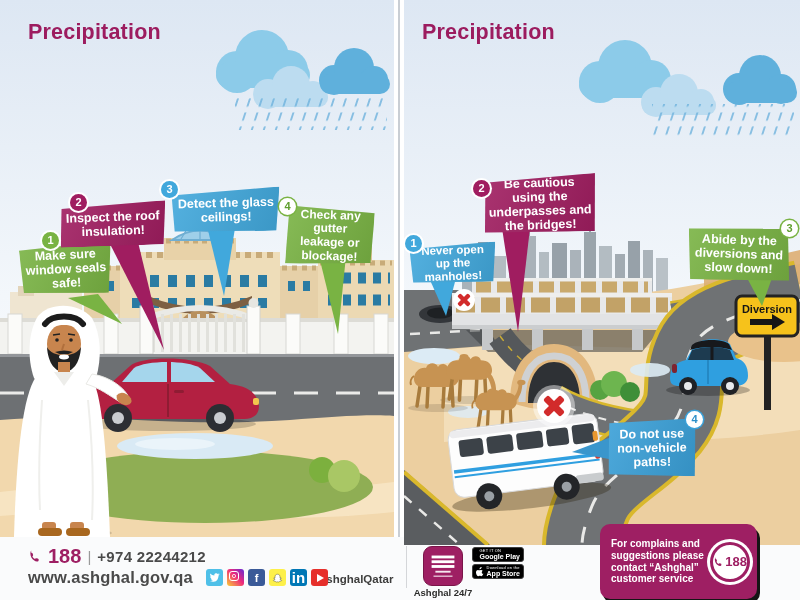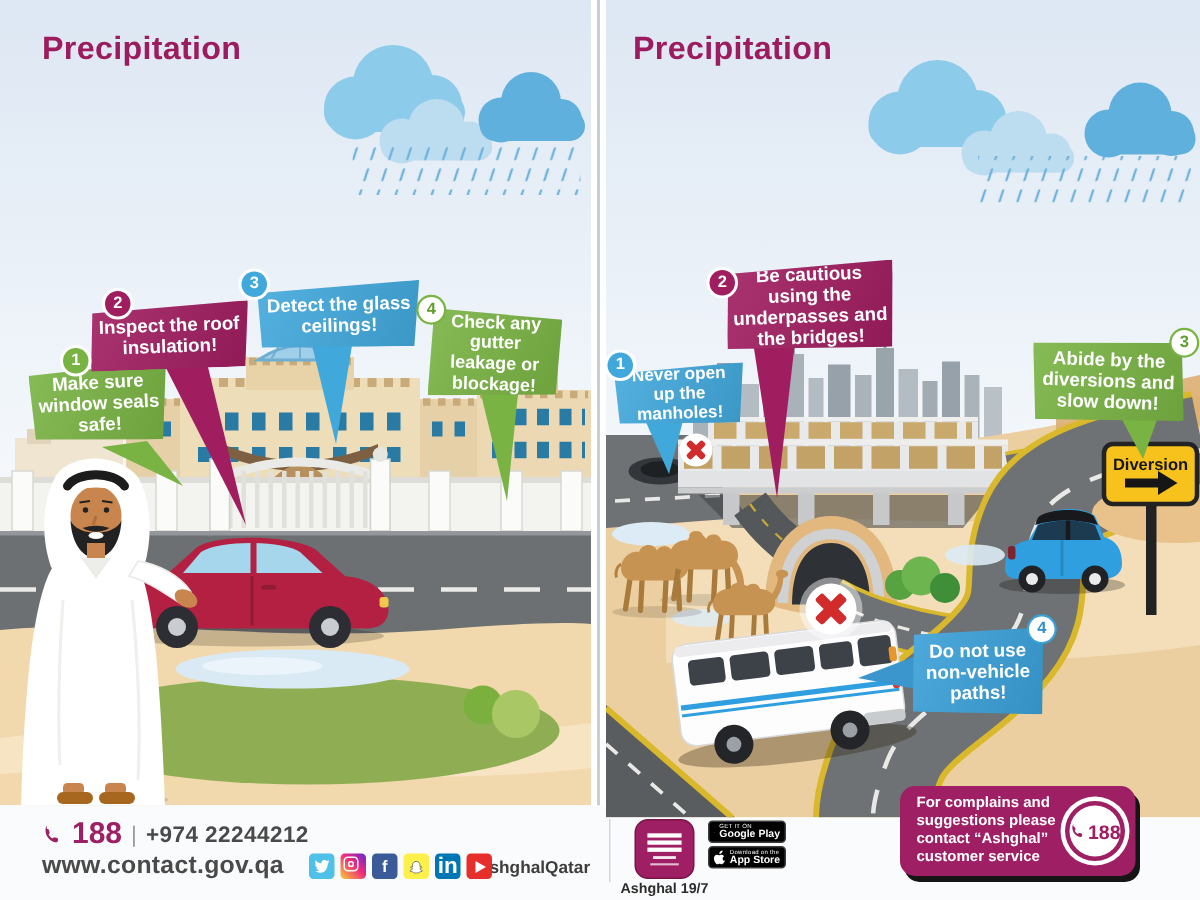--- a/index.html
+++ b/index.html
@@ -62,21 +62,21 @@
   .app-icon{position:absolute;left:423px;top:9px;width:40px;height:40px;border-radius:9px;
             background:#9e1f63;border:1px solid #7a1549;}
   .app-label{position:absolute;left:408px;top:50px;width:70px;text-align:center;
              color:#2c2c2b;font-size:9.5px;font-weight:800;}
   .store{position:absolute;left:472px;width:52px;height:15px;background:#000;border:1px solid #3d3d3d;
          border-radius:3px;display:flex;align-items:center;padding:1px 3px;gap:3px;color:#fff;}
   #gp{top:10px;} #as{top:27px;}
   .store .lines{display:flex;flex-direction:column;line-height:1;}
   .store .l1{font-size:4px;letter-spacing:.2px;}
   .store .l2{font-size:7px;font-weight:700;white-space:nowrap;}
-  .cs-box{position:absolute;left:600px;top:524px;width:157px;height:60px;background:#9e1f63;
+  .cs-box{position:absolute;left:600px;top:524px;width:157px;height:75px;background:#9e1f63;
           border-radius:10px;box-shadow:3px 4px 0 #151515;z-index:6;display:flex;align-items:center;
           padding:5px 7px 5px 11px;}
   .cs-text{width:100px;color:#fff;font-size:10px;line-height:1.18;font-weight:800;}
   .cs-circle{width:40px;height:40px;border-radius:50%;background:#fff;border:3px solid #9e1f63;
              box-shadow:0 0 0 3px #ffffff;display:flex;align-items:center;justify-content:center;gap:1px;
              color:#9e1f63;font-size:13px;font-weight:800;margin-left:3px;}
 </style>
 </head>
 <body>
 
@@ -484,21 +484,21 @@
 
   <div class="footer">
     <div class="f-phone-row">
       <svg width="14" height="15" viewBox="0 0 16 16">
         <path d="M3.6,1.2 C2.3,3 2.4,6.9 4,9.4 C5.5,11.8 7.9,13.5 10.3,13.8 C11.3,13.9 12,13.4 12.1,12.6 L12.2,11.6 C12.3,10.9 11.8,10.3 11.1,10.2 L9.6,10 C9.1,9.9 8.6,10.1 8.3,10.5 L8,10.9 C6.7,10.2 5.6,9 5,7.6 L5.4,7.3 C5.8,7 5.9,6.5 5.8,6 L5.3,4.6 C5.1,3.9 4.4,3.5 3.7,3.7 Z" fill="#9e1f63"></path>
       </svg>
       <span class="f-hotline">188</span>
       <span class="f-sep">|</span>
       <span class="f-phone">+974 22244212</span>
     </div>
-    <div class="f-site">www.contact.gov.qa</div>
+    <div class="f-site">www.ashghal.gov.qa</div>
 
     <div class="social">
       <span class="sic tw">
         <svg width="12" height="11" viewBox="0 0 15 14">
             <path d="M1,11.4 C2.4,11.6 3.8,11.1 4.9,10.2 C3.7,10.2 2.6,9.4 2.2,8.2 C2.6,8.3 3,8.3 3.5,8.2 C2.2,7.9 1.2,6.7 1.2,5.3 C1.5,5.5 2,5.7 2.5,5.7 C1.3,4.9 0.9,3.3 1.6,2 C2.8,3.5 4.6,4.5 6.7,4.6 C6.3,3.2 7.2,1.8 8.6,1.6 C9.5,1.4 10.4,1.8 11,2.5 C11.7,2.4 12.4,2.1 13.1,1.7 C12.9,2.4 12.4,3 11.7,3.4 C12.3,3.4 13,3.2 13.5,3 C13.2,3.6 12.6,4.2 12,4.6 C12,5 12,7.6 10.5,10 C9,12.5 6,13 3.5,12 Z" fill="#fff"></path>
           </svg>
       </span>
       <span class="sic ig">
           <i class="ig-frame"></i>
           <i class="ig-dot"></i>
@@ -518,21 +518,21 @@
 
     <div class="app-icon">
       <svg width="38" height="38" viewBox="0 0 40 40">
         <rect x="8" y="9" width="24" height="3" fill="#fff"></rect>
         <rect x="8" y="14" width="24" height="3" fill="#fff"></rect>
         <rect x="8" y="19" width="24" height="3" fill="#fff"></rect>
         <rect x="12" y="25" width="16" height="2" fill="#fff" opacity=".9"></rect>
         <rect x="10" y="30" width="20" height="1.5" fill="#fff" opacity=".7"></rect>
       </svg>
     </div>
-    <div class="app-label">Ashghal 19/7</div>
+    <div class="app-label">Ashghal 24/7</div>
 
     <div class="store" id="gp">
       <svg width="8" height="10" viewBox="0 0 10 12">
         <polygon points="0,0 0,12 6.5,6" fill="#00b0ff"></polygon>
         <polygon points="0,0 8.8,4.6 6.5,6" fill="#00e676"></polygon>
         <polygon points="0,12 8.8,7.4 6.5,6" fill="#ff3d00"></polygon>
         <polygon points="8.8,4.6 10,6 8.8,7.4 6.5,6" fill="#ffc400"></polygon>
       </svg>
       <span class="lines">
           <span class="l1">GET IT ON</span>

